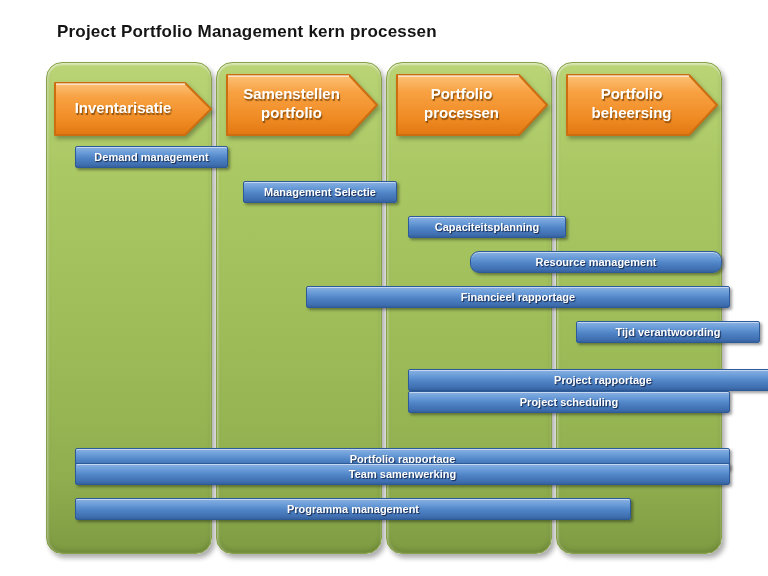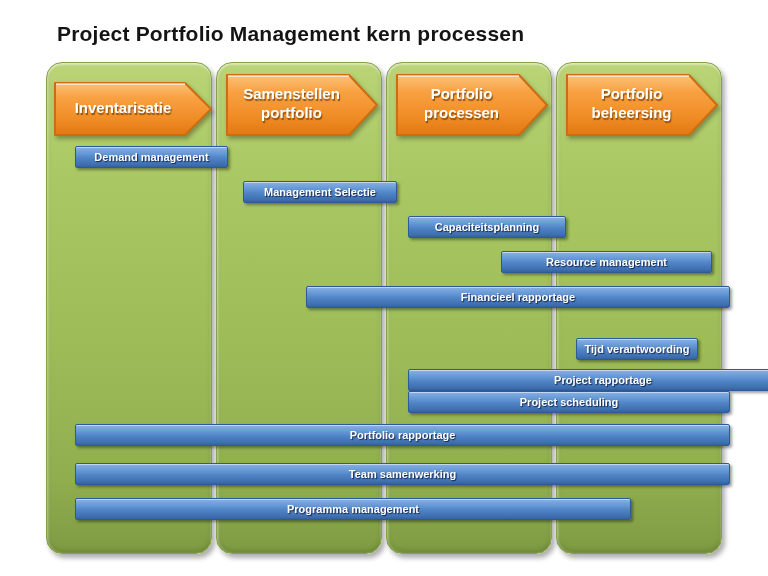--- a/index.html
+++ b/index.html
@@ -2,21 +2,21 @@
 <html><head>
 <meta charset="utf-8">
 <style>
   html,body{margin:0;padding:0;background:#ffffff;}
   .slide{
     position:relative;width:768px;height:576px;background:#ffffff;overflow:hidden;
     font-family:"Liberation Sans", sans-serif;
   }
   .slide-title{
     position:absolute;left:57px;top:22px;margin:0;
-    font-size:21px;font-weight:700;color:#141414;letter-spacing:0.2px;
+    font-size:17px;font-weight:700;color:#141414;letter-spacing:0.2px;
   }
   .column{
     position:absolute;border-radius:16px;
     background:linear-gradient(180deg,#bad476 0%,#aac864 22%,#9dbc58 58%,#90ae4e 85%,#7e9b43 100%);
     border:1px solid #87a149;
     box-shadow:3px 4px 5px rgba(0,0,0,0.32),
                inset 0 2px 2px rgba(255,255,255,0.5),
                inset 2px 0 2px rgba(255,255,255,0.22),
                inset 0 -3px 4px rgba(60,80,20,0.25);
   }
@@ -111,22 +111,22 @@
           <polyline points="3,3 124,3" stroke="rgba(255,255,255,0.55)" stroke-width="2" fill="none"></polyline>
         </svg>
         <div class="arrow-label" style="left: 8px; top: 10px; width: 133px; height: 60px;">
           <span>Portfolio</span>
           <span>beheersing</span>
         </div>
       </div>
       <div class="process-bar" style="left: 56px; top: 146px; width: 153px;">Demand management</div>
       <div class="process-bar" style="left: 224px; top: 181px; width: 154px;">Management Selectie</div>
       <div class="process-bar" style="left: 389px; top: 216px; width: 158px;">Capaciteitsplanning</div>
-      <div class="process-bar" style="left: 482px; top: 251px; width: 211px;">Resource management</div>
+      <div class="process-bar" style="left: 451px; top: 251px; width: 252px; border-radius: 9px;">Resource management</div>
       <div class="process-bar" style="left: 287px; top: 286px; width: 424px;">Financieel rapportage</div>
-      <div class="process-bar" style="left: 557px; top: 338px; width: 122px;">Tijd verantwoording</div>
+      <div class="process-bar" style="left: 557px; top: 321px; width: 184px;">Tijd verantwoording</div>
       <div class="process-bar" style="left: 389px; top: 369px; width: 390px;">Project rapportage</div>
       <div class="process-bar" style="left: 389px; top: 391px; width: 322px;">Project scheduling</div>
-      <div class="process-bar" style="left: 56px; top: 424px; width: 655px;">Portfolio rapportage</div>
+      <div class="process-bar" style="left: 56px; top: 448px; width: 655px;">Portfolio rapportage</div>
       <div class="process-bar" style="left: 56px; top: 463px; width: 655px;">Team samenwerking</div>
       <div class="process-bar" style="left: 56px; top: 498px; width: 556px;">Programma management</div>
     </div>
 </div>
 
 </body></html>

